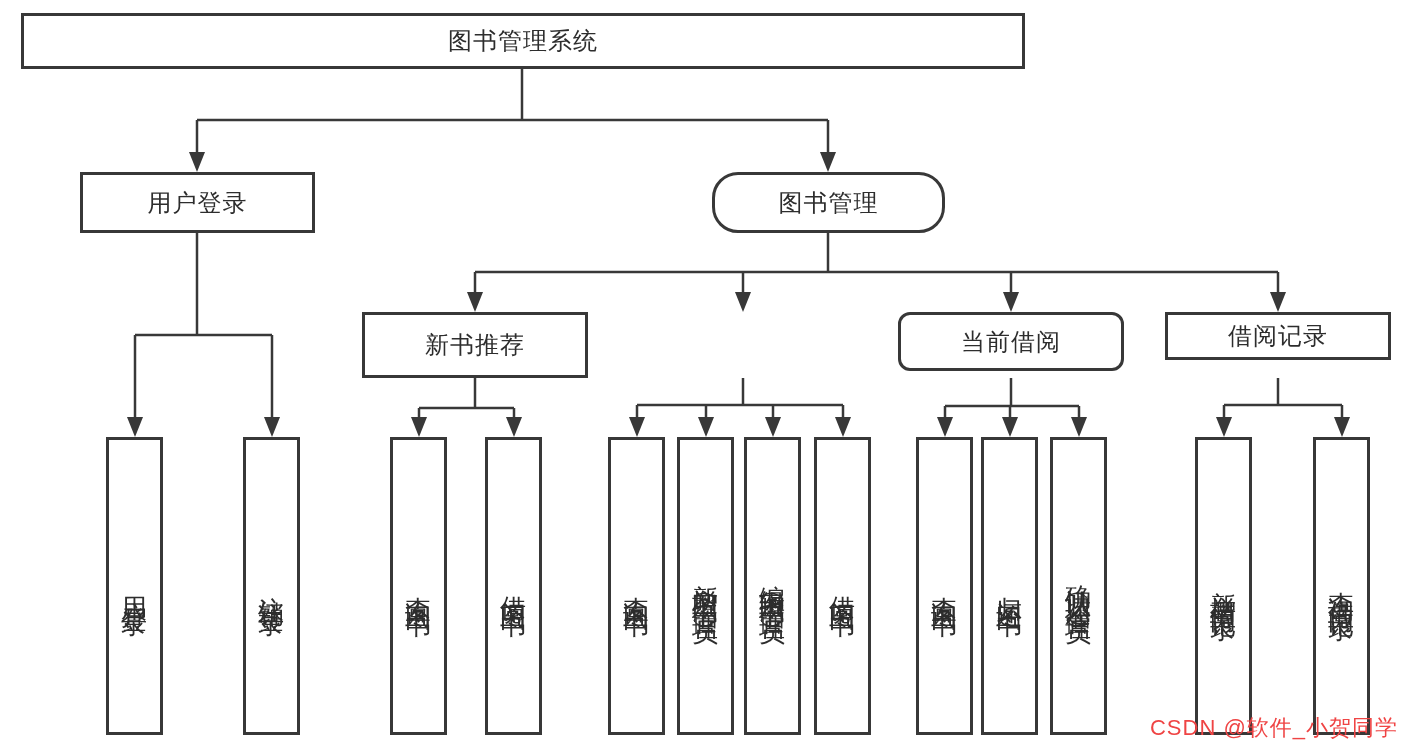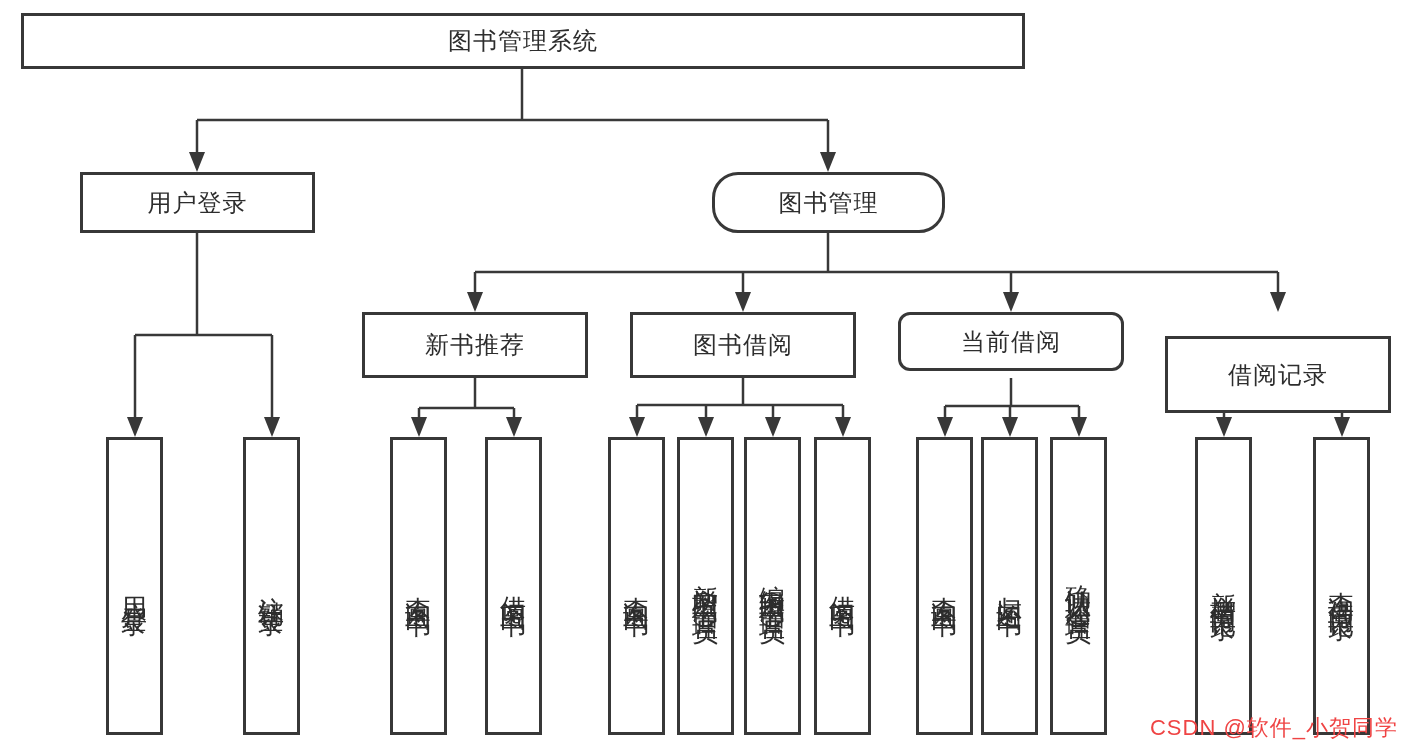--- a/index.html
+++ b/index.html
@@ -39,21 +39,21 @@
     line-height:1;
     letter-spacing:5px;
   }
   
   .n-root{left:21px;top:13px;width:1004px;height:56px;}
   .n-l2a{left:80px;top:172px;width:235px;height:61px;}
   .n-l2b{left:712px;top:172px;width:233px;height:61px;border-radius:26px;}
   .n-l3a{left:362px;top:312px;width:226px;height:66px;}
   .n-l3b{left:630px;top:312px;width:226px;height:66px;}
   .n-l3c{left:898px;top:312px;width:226px;height:59px;border-radius:12px;}
-  .n-l3d{left:1165px;top:312px;width:226px;height:77px;margin-top:24px;}
+  .n-l3d{left:1165px;top:312px;width:226px;height:48px;}
   
   .lf-a1{left:106px;}  .lf-a2{left:243px;}
   .lf-b1{left:390px;}  .lf-b2{left:485px;}
   .lf-c1{left:608px;}  .lf-c2{left:677px;} .lf-c3{left:744px;} .lf-c4{left:814px;}
   .lf-d1{left:916px;}  .lf-d2{left:981px;} .lf-d3{left:1050px;}
   .lf-e1{left:1195px;} .lf-e2{left:1313px;}
   .watermark{
     position:absolute;
     right:7px;bottom:4px;
     font-size:22px;
@@ -129,21 +129,20 @@
     <line x1="1342" y1="405" x2="1342" y2="419"></line>
     <polygon points="1334,417 1350,417 1342,437" stroke="none"></polygon>
   </svg>
 
   <div class="node n-root">图书管理系统</div>
 
   <div class="node n-l2a">用户登录</div>
   <div class="node n-l2b">图书管理</div>
 
   <div class="node n-l3a">新书推荐</div>
-  <div class="node n-l3b">图书借阅</div>
   <div class="node n-l3c">当前借阅</div>
   <div class="node n-l3d">借阅记录</div>
 
   <div class="leaf lf-a1">
     <span class="vtext">用户登录</span>
   </div>
   <div class="leaf lf-a2">
     <span class="vtext">注销登录</span>
   </div>
 

